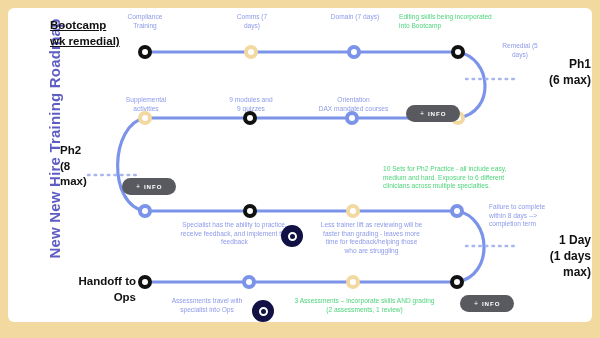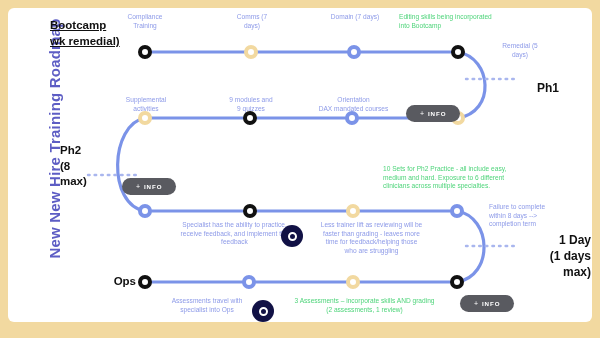--- a/index.html
+++ b/index.html
@@ -136,25 +136,27 @@
     <div>wk remedial)</div>
   </div>
 
   <div class="rowlabel" style="left:60px; top:143px; width:60px;">
     <div>Ph2</div>
     <div>(8</div>
     <div>max)</div>
   </div>
 
   <div class="rowlabel" style="left:62px; top:274px; width:74px; text-align:right;">
+    <div>Handoff to</div>
     <div>Ops</div>
   </div>
 
-  <div class="phase" style="left:505px; top:80px; width:86px;text-align:center;">
+  <div class="phase" style="left:505px; top:56px; width:86px;">
     <div>Ph1</div>
+    <div>(6 max)</div>
   </div>
 
   <div class="phase" style="left:505px; top:232px; width:86px;">
     <div>1 Day</div>
     <div>(1 days</div>
     <div>max)</div>
   </div>
 
   <div class="cap" style="left:108px; top:13px; width:74px;">
       <div>Compliance</div>

